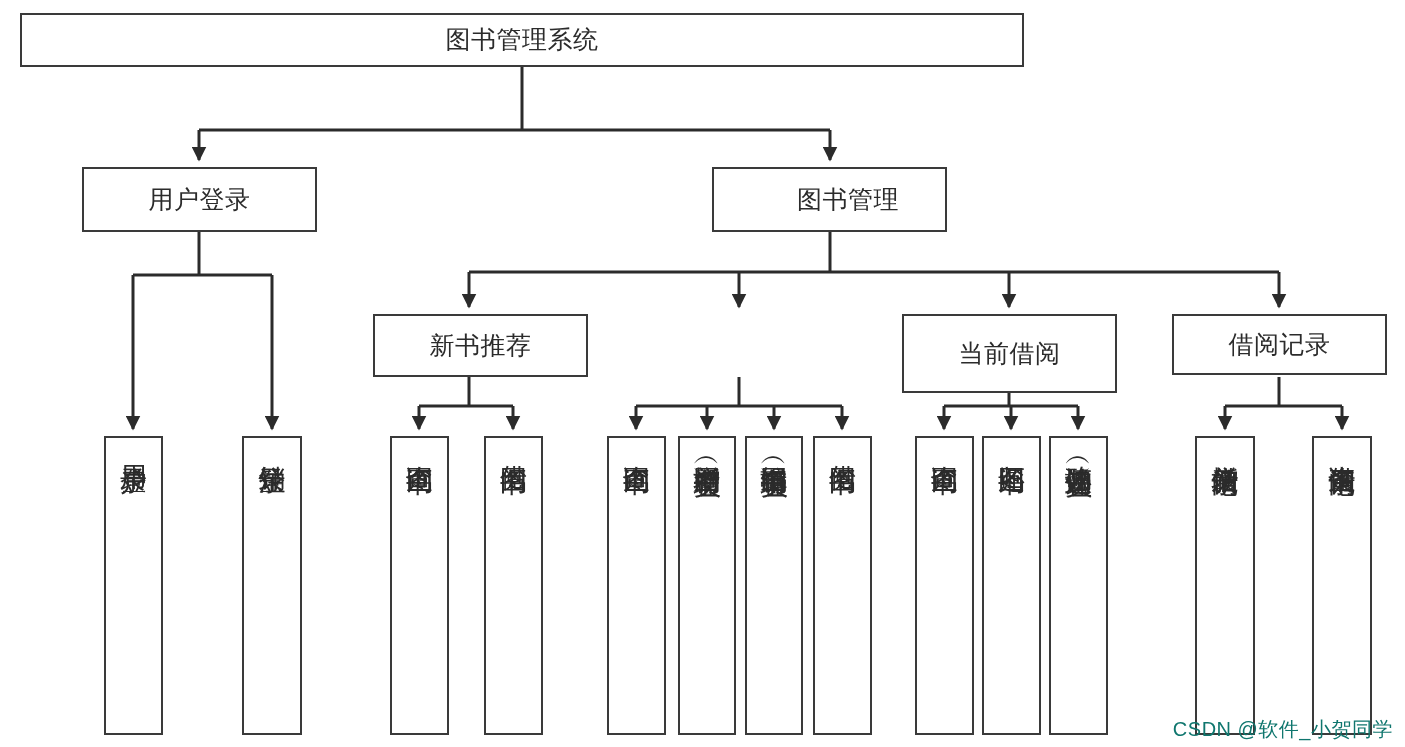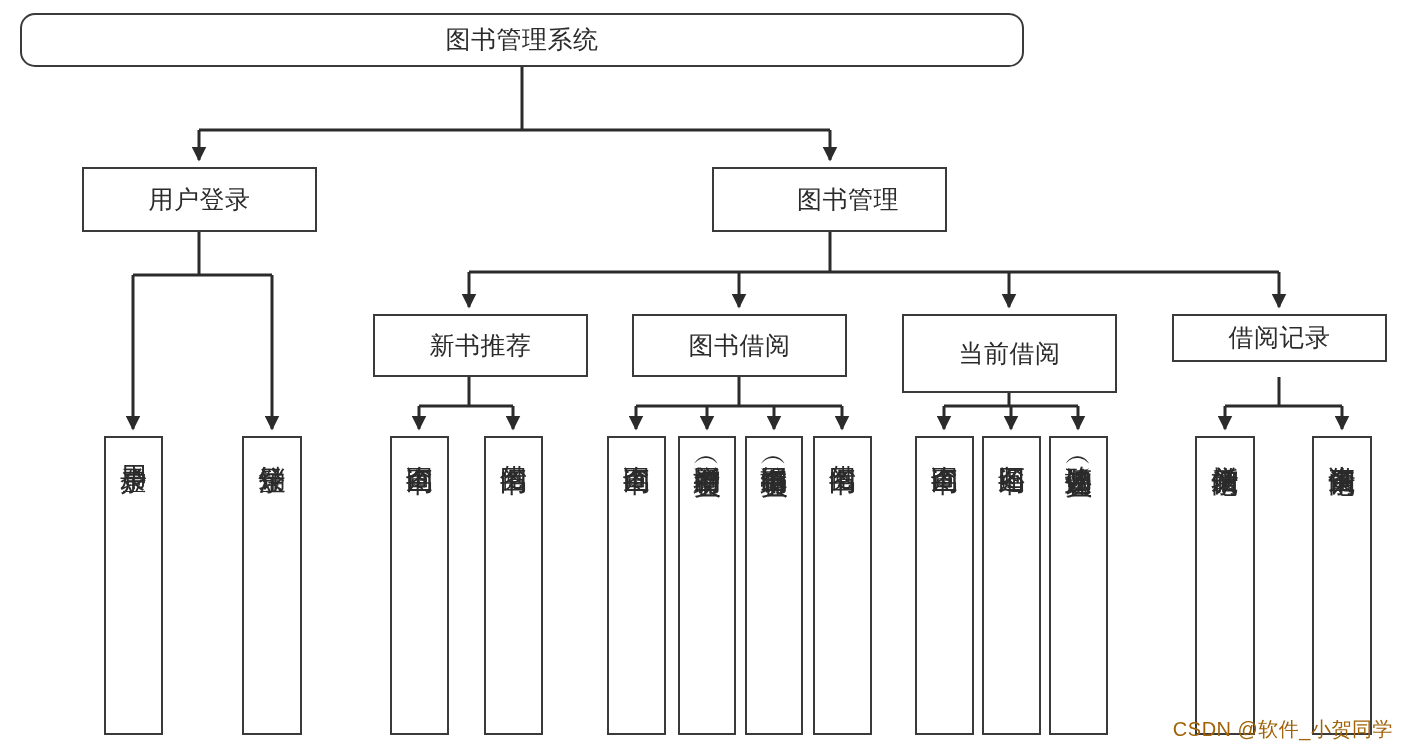--- a/index.html
+++ b/index.html
@@ -58,21 +58,21 @@
     line-height: 1.04;
     letter-spacing: 1px;
     max-height: 286px;
     white-space: nowrap;
   }
   .watermark {
     position: absolute;
     right: 12px;
     bottom: 4px;
     font-size: 20px;
-    color: #a16207;
+    color: #0f766e;
     white-space: nowrap;
     z-index: 3;
     letter-spacing: 0.5px;
   }
 </style>
 </head>
 <body>
 
 <div id="canvas">
 
@@ -133,41 +133,38 @@
     </g>
 
     <g stroke="#2b2b2b" stroke-width="3" fill="none">
       <path d="M 1279 377 L 1279 406"></path>
       <path d="M 1225 406 L 1342 406"></path>
       <path d="M 1225 406 L 1225 429" marker-end="url(#arrow)"></path>
       <path d="M 1342 406 L 1342 429" marker-end="url(#arrow)"></path>
     </g>
   </svg>
 
-  <div class="node horiz" id="n-root" style="left: 20px; top: 13px; width: 1004px; height: 54px; border-radius: 15px;">
+  <div class="node horiz" id="n-root" style="left: 20px; top: 13px; width: 1004px; height: 54px;">
     <span class="node-label">图书管理系统</span>
   </div>
 
   <div class="node horiz" id="n-l2-0" style="left: 82px; top: 167px; width: 235px; height: 65px;">
     <span class="node-label">用户登录</span>
   </div>
   <div class="node horiz" id="n-l2-1" style="left: 712px; top: 167px; width: 235px; height: 65px; padding-left: 37px;">
     <span class="node-label">图书管理</span>
   </div>
 
   <div class="node horiz" id="n-l3-0" style="left: 362px; top: 314px; width: 215px; height: 63px; margin-left: 11px;">
     <span class="node-label">新书推荐</span>
   </div>
-  <div class="node horiz" id="n-l3-1" style="left: 632px; top: 314px; width: 215px; height: 63px;">
-    <span class="node-label">图书借阅</span>
-  </div>
   <div class="node horiz" id="n-l3-2" style="left: 902px; top: 314px; width: 215px; height: 79px;">
     <span class="node-label">当前借阅</span>
   </div>
-  <div class="node horiz" id="n-l3-3" style="left: 1172px; top: 314px; width: 215px; height: 48px;">
+  <div class="node horiz" id="n-l3-3" style="left: 1172px; top: 314px; width: 215px; height: 61px;">
     <span class="node-label">借阅记录</span>
   </div>
 
   <div class="node vert" id="n-lf-0" style="left: 104px; top: 436px; width: 59px; height: 299px;">
     <span class="node-label">用户登录</span>
   </div>
   <div class="node vert" id="n-lf-1" style="left: 242px; top: 436px; width: 60px; height: 299px;">
     <span class="node-label">注销登录</span>
   </div>
   <div class="node vert" id="n-lf-2" style="left: 390px; top: 436px; width: 59px; height: 299px;">

